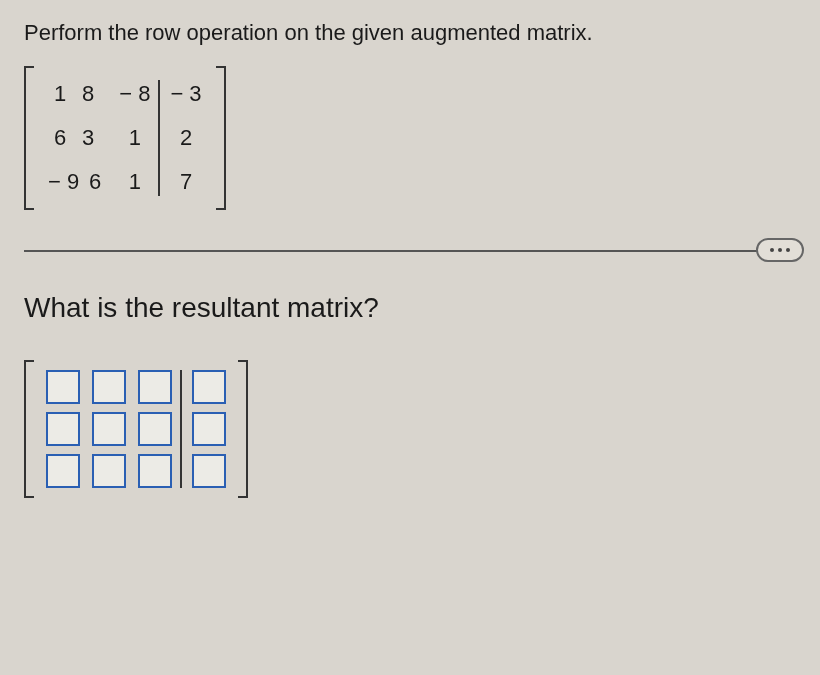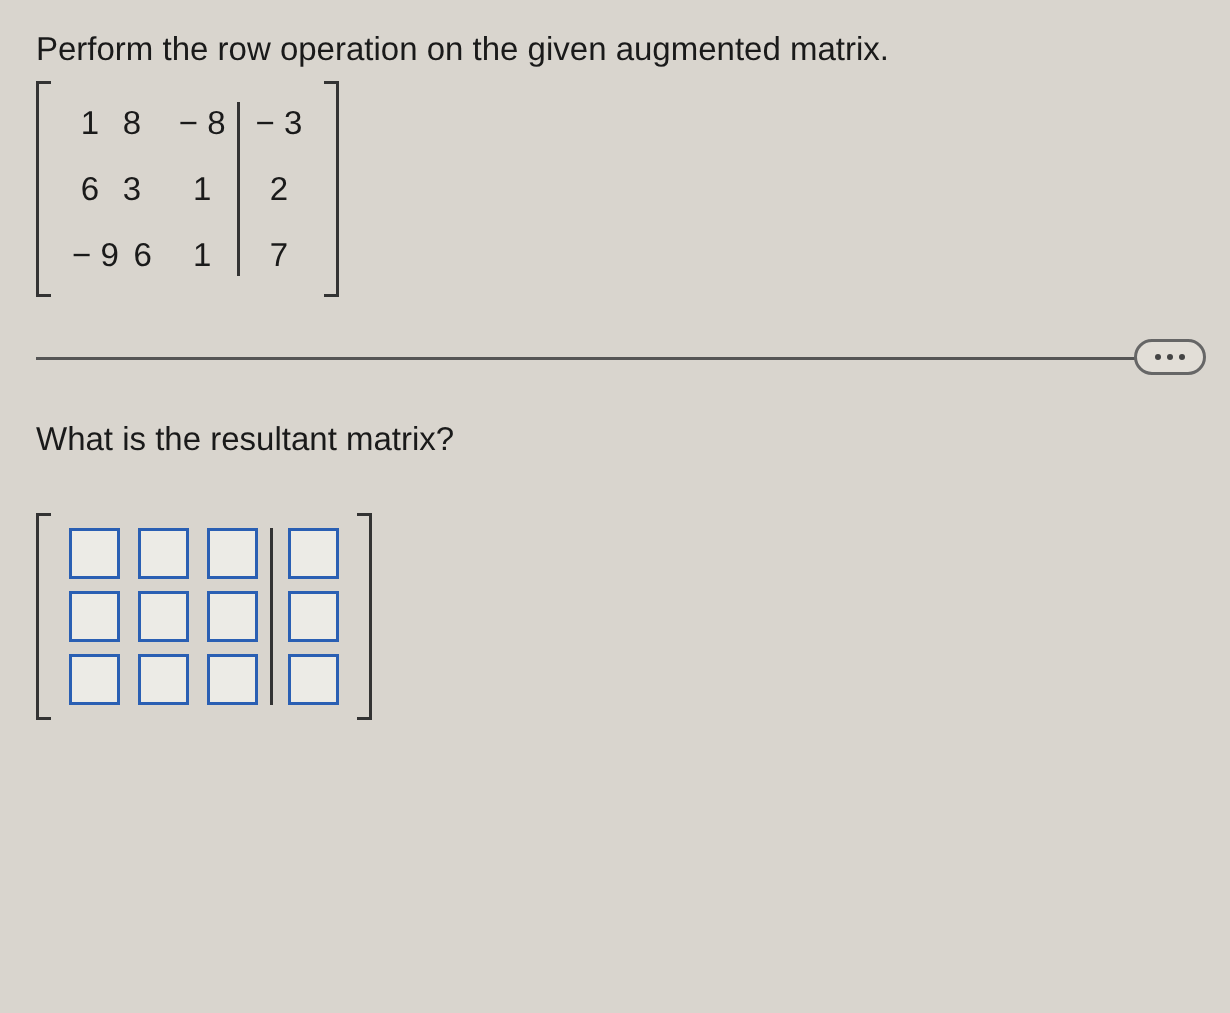--- a/index.html
+++ b/index.html
@@ -9,21 +9,21 @@
       margin: 0;
       padding: 20px 24px;
       background: #d9d5ce;
       font-family: Arial, Helvetica, sans-serif;
       color: #1a1a1a;
       width: 820px;
       height: 675px;
     }
     .instruction {
       font-size: 22px;
-      margin-bottom: 8px;
+      margin-bottom: 20px;
     }
     .matrix-row-1 {
       display: flex;
       align-items: center;
       gap: 40px;
       margin-bottom: 40px;
     }
     .matrix-bracket {
       display: flex;
       align-items: stretch;
@@ -99,21 +99,21 @@
       gap: 4px;
       cursor: pointer;
     }
     .dots-pill span {
       width: 4px;
       height: 4px;
       background: #444;
       border-radius: 50%;
     }
     .question {
-      font-size: 22px;
+      font-size: 28px;
       margin-bottom: 36px;
     }
     .input-matrix .matrix-inner {
       padding: 10px 6px;
     }
     .input-matrix .matrix-col {
       gap: 8px;
     }
     .input-box {
       width: 34px;

